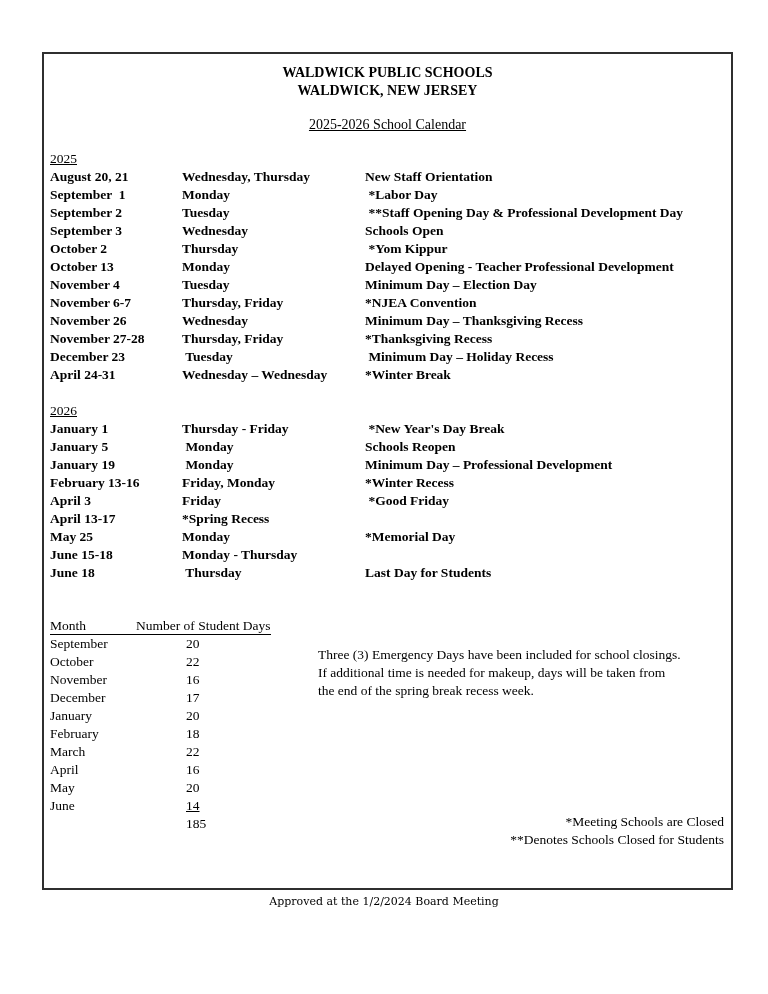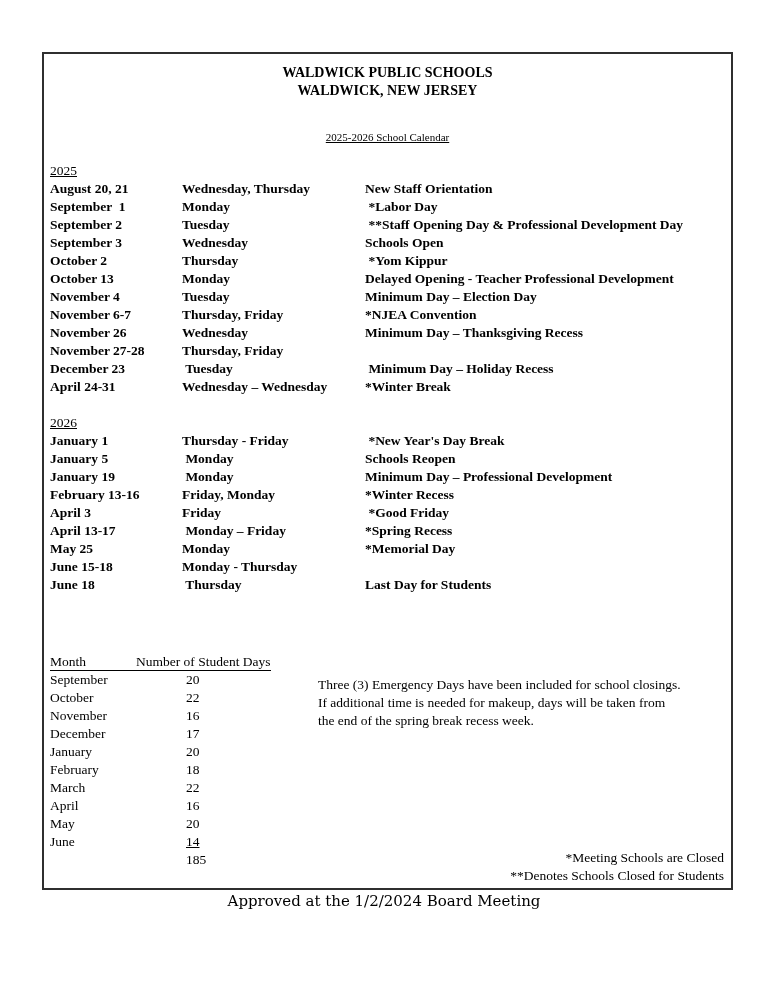--- a/index.html
+++ b/index.html
@@ -14,44 +14,44 @@
   .doc-box {
     position:absolute;
     left:42px; top:52px;
     width:691px; height:838px;
     border:2px solid #2f2f2f;
     background:#fff;
     padding:0 6px 0 6px;
   }
   .doc-header { text-align:center; margin-top:10px; }
   .school-title { font-weight:bold; font-size:14px; line-height:18px; }
-  .cal-title { margin-top:28px; font-size:11px; }
+  .cal-title { margin-top:16px; font-size:14px; }
   .cal-title span { text-decoration:underline; }
   .year-heading { margin-top:16px; }
   .year-heading span { text-decoration:underline;margin-top:32px; }
   .sec-2026 .year-heading { margin-top:18px; }
   .cal-row { display:flex; line-height:18px;font-weight:bold; }
   .cal-row span { white-space:pre; }
   .cal-row .c1 { width:132px; flex:none; }
   .cal-row .c2 { width:183px; flex:none; }
   .cal-row .c3 { flex:1; }
-  .bottom { position:relative; margin-top:59px; }
+  .bottom { position:relative; margin-top:35px; }
   .msd-header { display:inline-block; border-bottom:1.5px solid #000; line-height:17px; }
   .msd-header .mh { display:inline-block; width:86px; }
   .month-row { display:flex; line-height:18px; }
   .month-row .mc { width:136px; flex:none; }
   .month-rows .month-row:last-child .dc { text-decoration:underline; }
   .total-row { padding-left:136px; line-height:18px; }
-  .emergency { position:absolute; left:268px; top:23px; line-height:18px; }
+  .emergency { position:absolute; left:268px; top:29px; line-height:18px; }
   .denotes { position:absolute; right:1px; top:196px; text-align:right; line-height:18px; }
   .approved {
     position:absolute; left:0; top:892px; width:768px;
     text-align:center;
     font-family:"DejaVu Serif", serif;
-    font-size:15px; line-height:19px;
+    font-size:11px; line-height:19px;
   }
 </style>
 </head>
 <body>
 
 <div class="doc-box">
 
   <div class="doc-header">
     <div class="school-title">WALDWICK PUBLIC SCHOOLS</div>
     <div class="school-title">WALDWICK, NEW JERSEY</div>
@@ -116,20 +116,21 @@
 
         <div class="cal-row">
           <span class="c1">November 26</span>
           <span class="c2">Wednesday</span>
           <span class="c3">Minimum Day – Thanksgiving Recess</span>
         </div>
 
         <div class="cal-row">
           <span class="c1">November 27-28</span>
           <span class="c2">Thursday, Friday</span>
+          <span class="c3">*Thanksgiving Recess</span>
         </div>
 
         <div class="cal-row">
           <span class="c1">December 23</span>
           <span class="c2"> Tuesday</span>
           <span class="c3"> Minimum Day – Holiday Recess</span>
         </div>
 
         <div class="cal-row">
           <span class="c1">April 24-31</span>
@@ -170,21 +171,20 @@
         </div>
 
         <div class="cal-row">
           <span class="c1">April 3</span>
           <span class="c2">Friday</span>
           <span class="c3"> *Good Friday</span>
         </div>
 
         <div class="cal-row">
           <span class="c1">April 13-17</span>
-          <span class="c2"> Monday – Friday</span>
           <span class="c3">*Spring Recess</span>
         </div>
 
         <div class="cal-row">
           <span class="c1">May 25</span>
           <span class="c2">Monday</span>
           <span class="c3">*Memorial Day</span>
         </div>
 
         <div class="cal-row">

